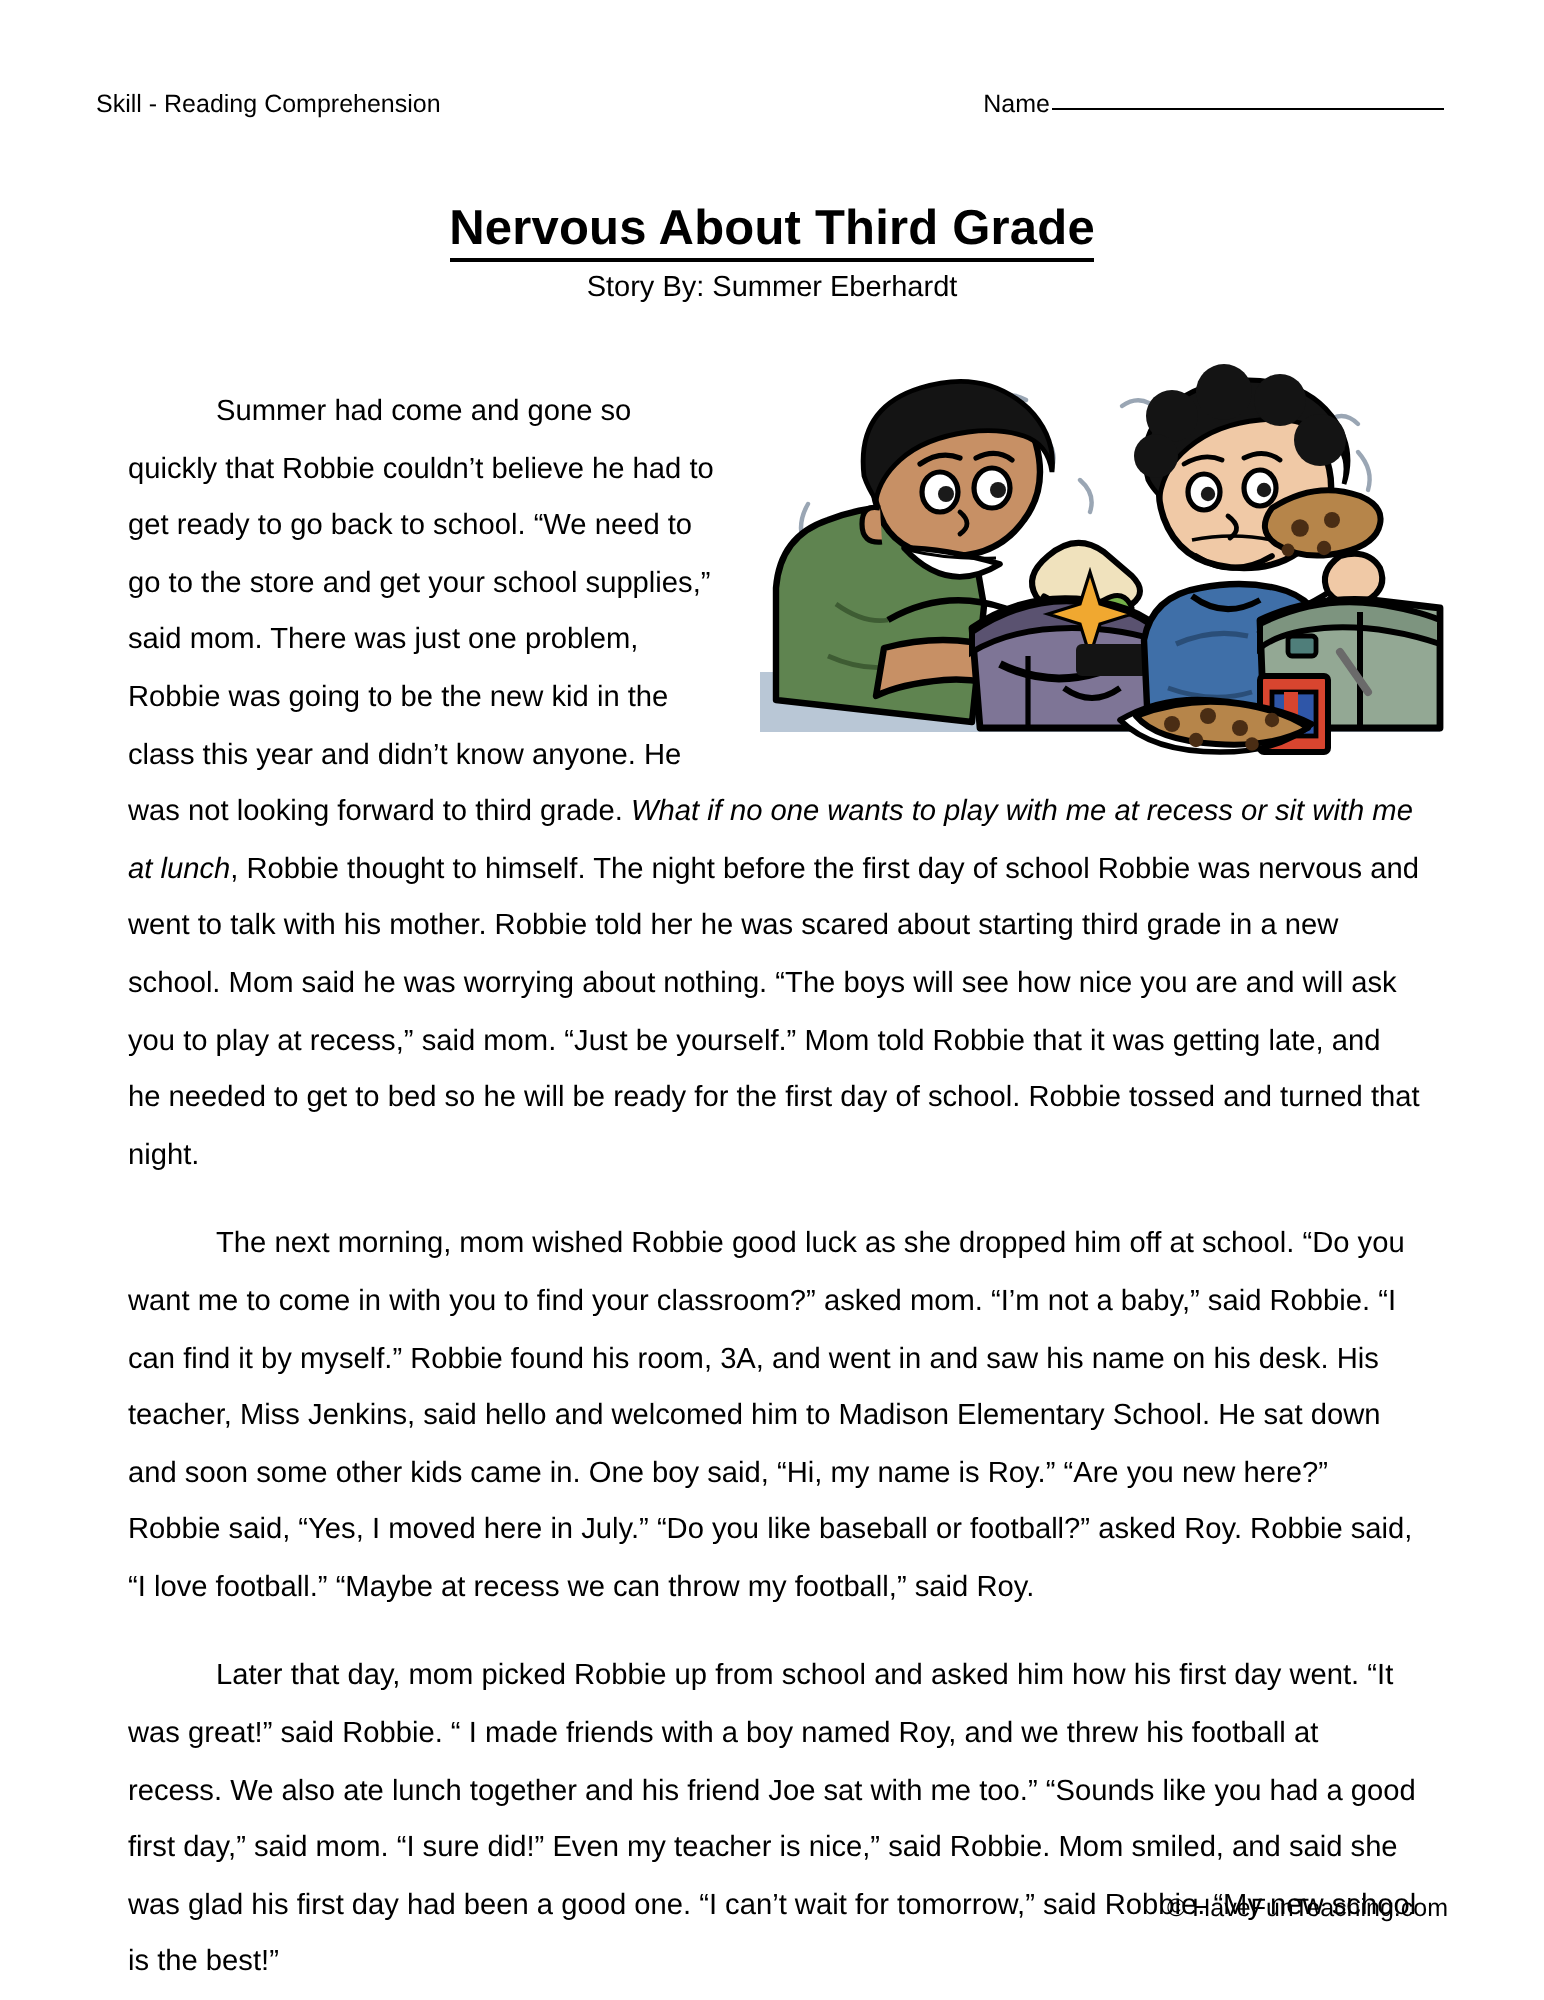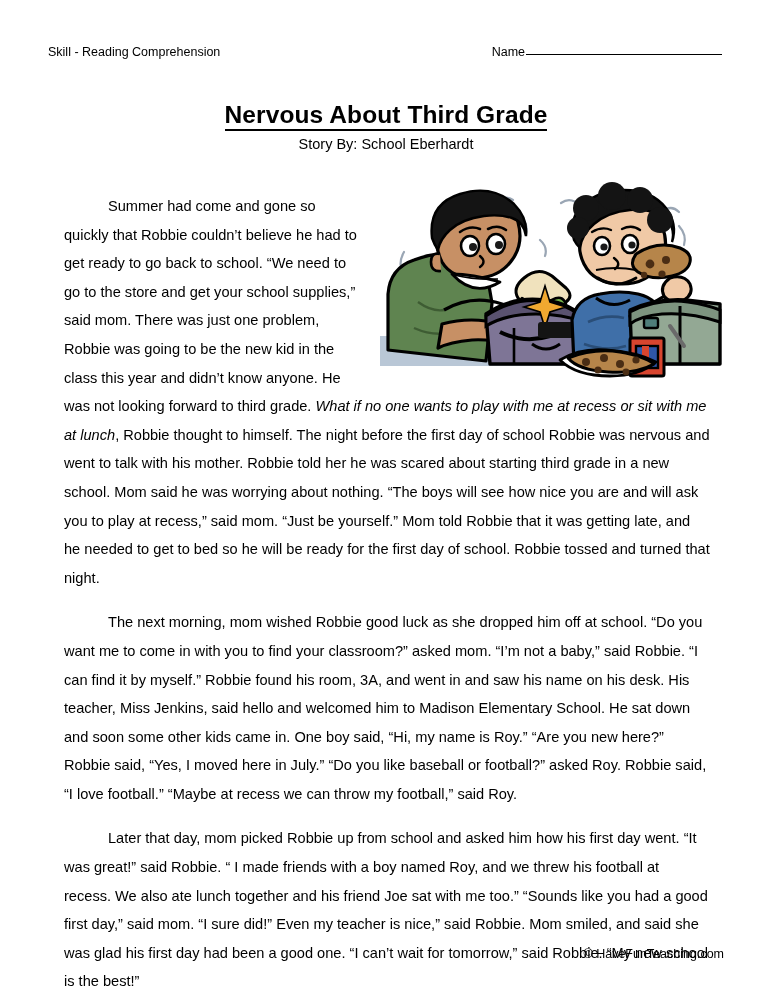--- a/index.html
+++ b/index.html
@@ -131,21 +131,21 @@
     <div class="name-block">
       <span class="name-label">Name</span>
       <span class="name-rule"></span>
     </div>
   </div>
 
   <div class="title">
     <span class="u">Nervous About Third Grade</span>
   </div>
 
-  <div class="byline">Story By: School Eberhardt</div>
+  <div class="byline">Story By: Summer Eberhardt</div>
 
   <div class="story">
 
     <div class="illustration">
       <svg viewBox="0 0 352 196" xmlns="http://www.w3.org/2000/svg" aria-hidden="true">
 
         <rect x="6" y="154" width="340" height="30" fill="#b9c7d6"></rect>
 
         <g stroke="#9aa6b4" stroke-width="2.2" fill="none" stroke-linecap="round">
           <path d="M30 70 q-7 12 0 24"></path>

